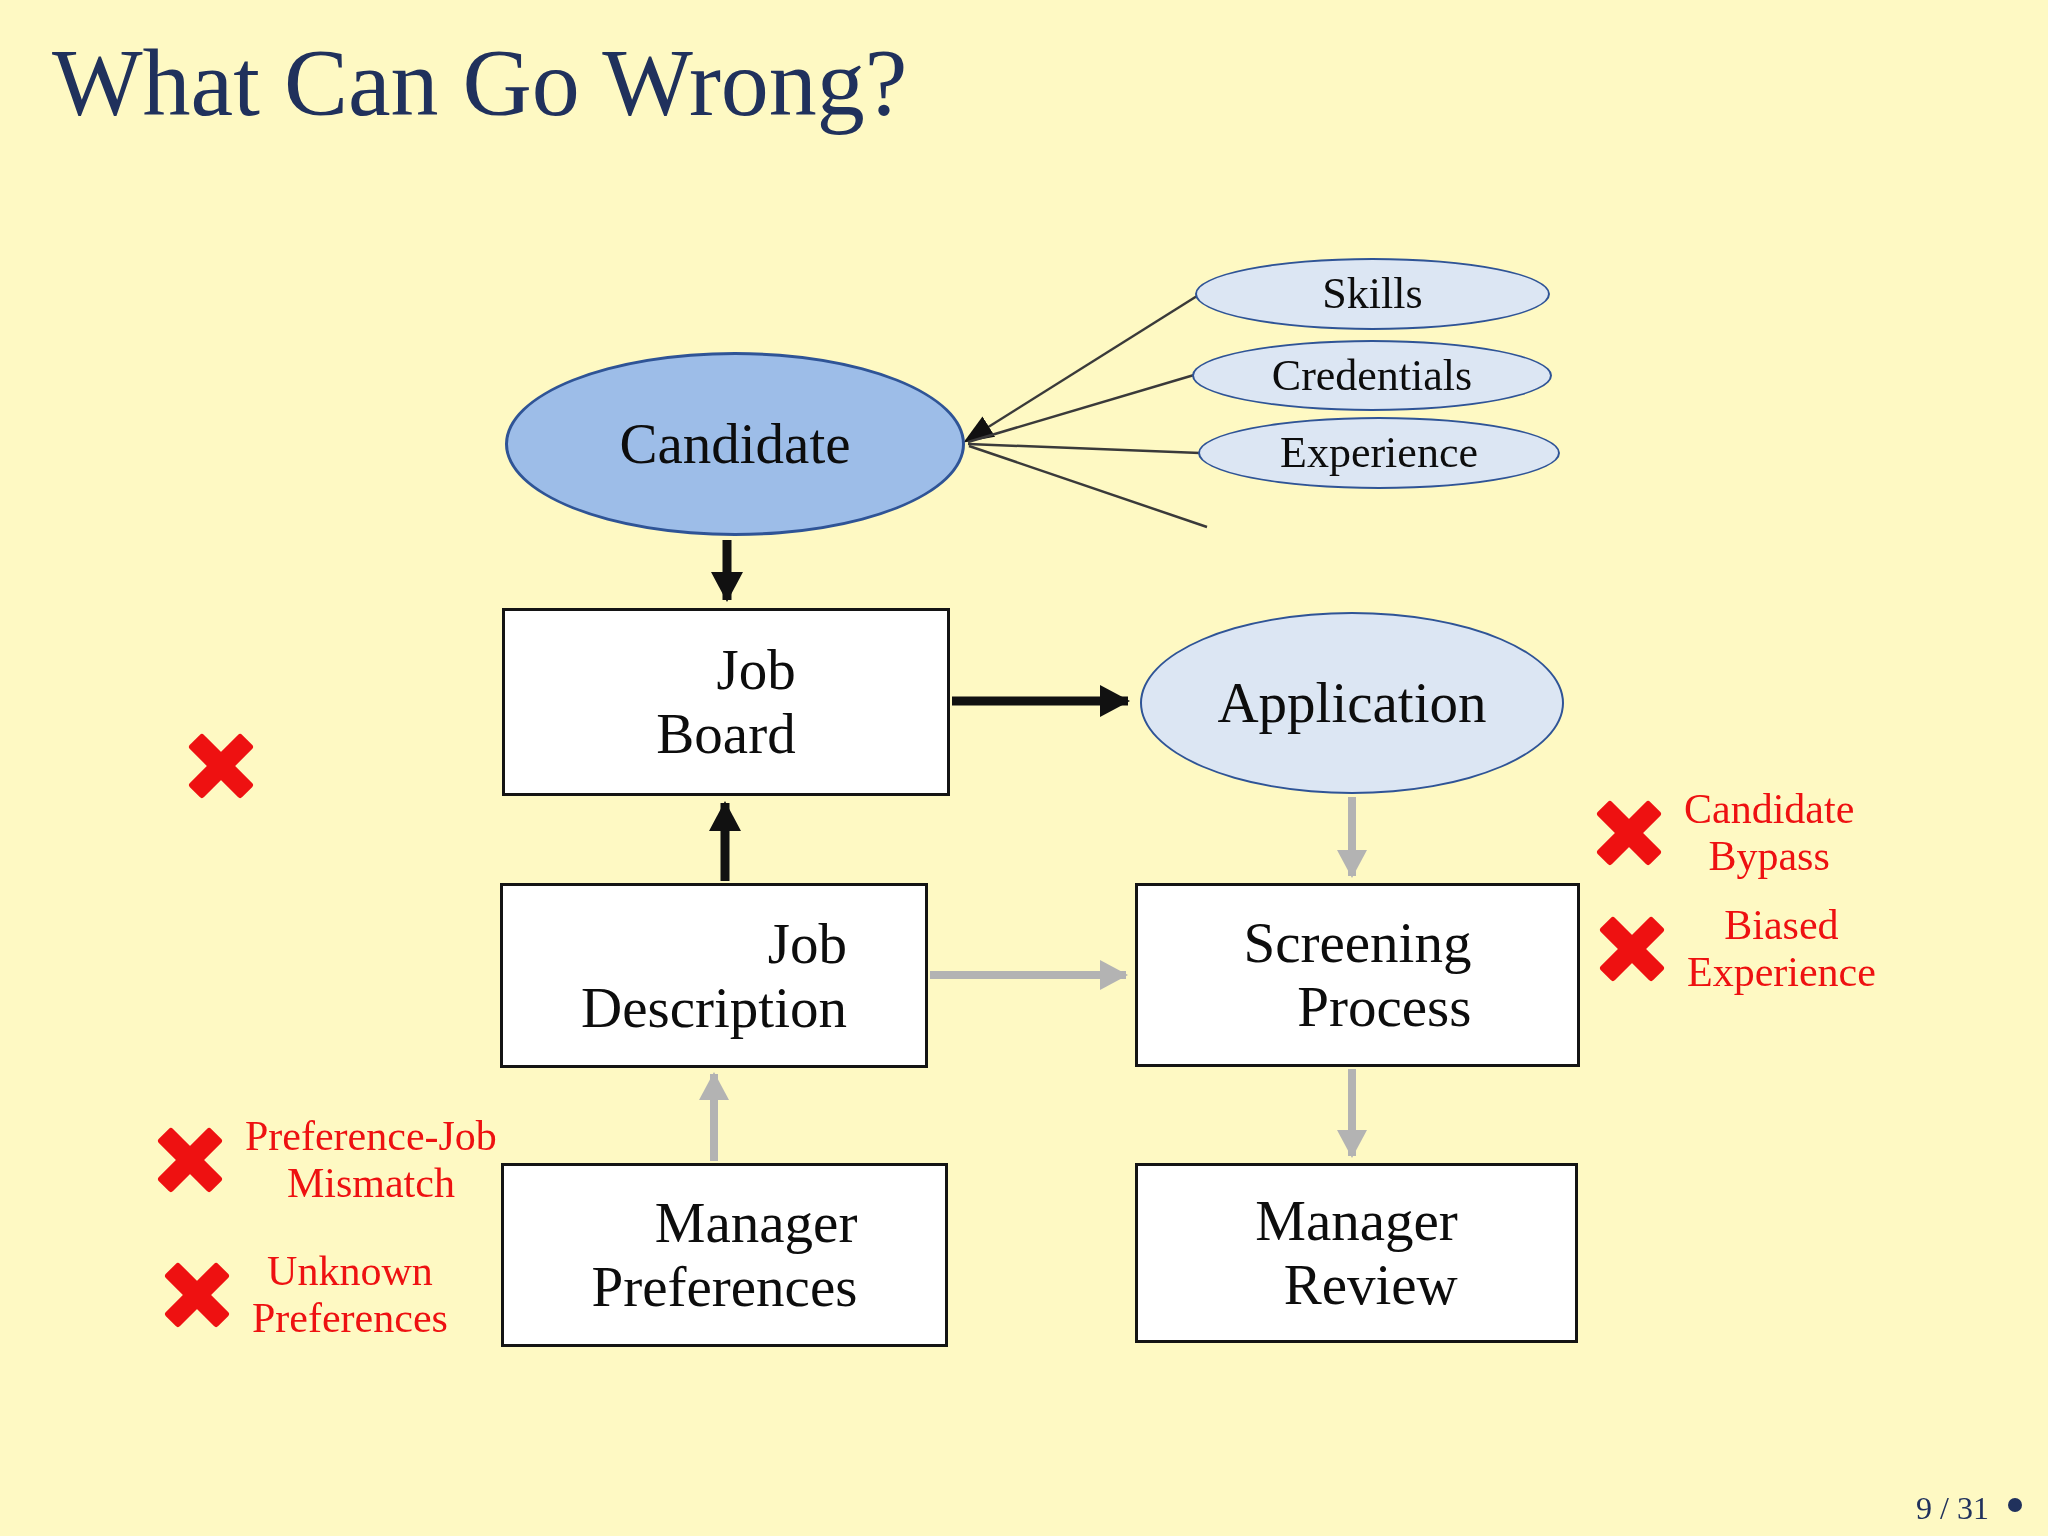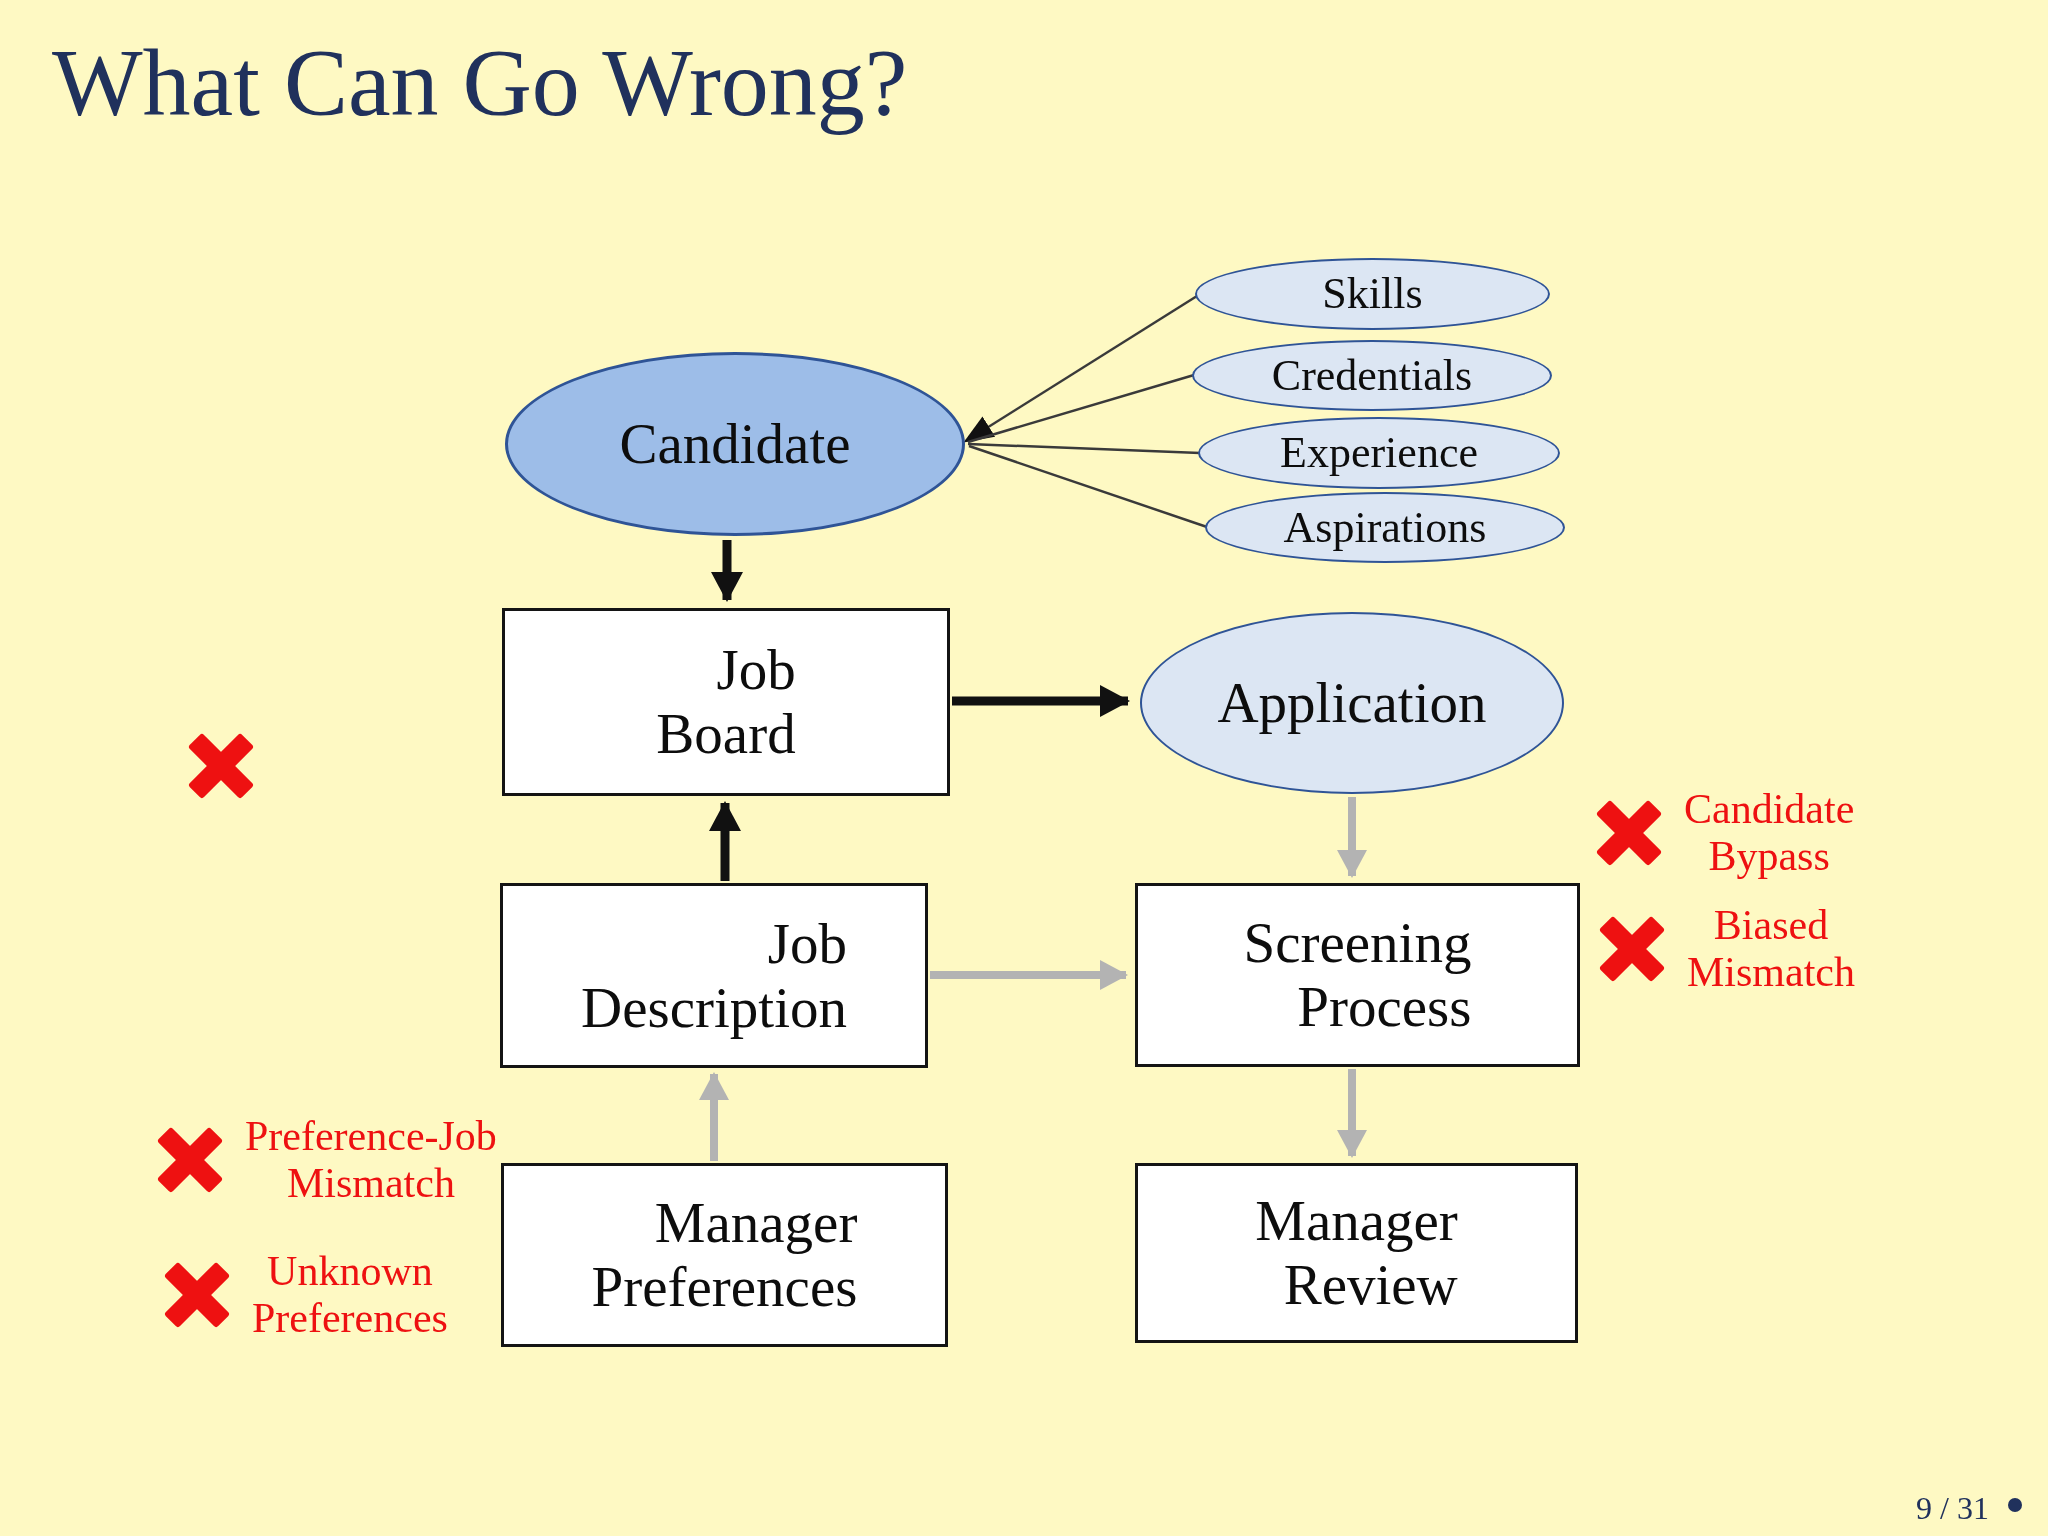--- a/index.html
+++ b/index.html
@@ -90,23 +90,20 @@
 
   <div class="node ellipse attr-ellipse" style="left:1195px; top:258px; width:355px; height:72px;">
     <span class="attr-label">Skills</span>
   </div>
   <div class="node ellipse attr-ellipse" style="left:1192px; top:340px; width:360px; height:71px;">
     <span class="attr-label">Credentials</span>
   </div>
   <div class="node ellipse attr-ellipse" style="left:1198px; top:417px; width:362px; height:72px;">
     <span class="attr-label">Experience</span>
   </div>
-  <div class="node ellipse attr-ellipse" style="left:1205px; top:492px; width:360px; height:71px;">
-    <span class="attr-label">Aspirations</span>
-  </div>
 
   <div class="node ellipse application-ellipse" style="left:1140px; top:612px; width:424px; height:182px;">
     <span class="big-label">Application</span>
   </div>
 
   <div class="node rect-node" style="left:502px; top:608px; width:448px; height:188px;">
     <span class="big-label">Job
 Board</span>
   </div>
   <div class="node rect-node" style="left:500px; top:883px; width:428px; height:185px;">
@@ -132,21 +129,21 @@
 
   <div class="fail" style="left:1596px; top:786px;">
     <div class="xmark"></div>
     <div class="fail-label">Candidate
 Bypass</div>
   </div>
 
   <div class="fail" style="left:1599px; top:902px;">
     <div class="xmark"></div>
     <div class="fail-label">Biased
-Mismatch</div>
+Experience</div>
   </div>
 
   <div class="fail" style="left:157px; top:1113px;">
     <div class="xmark"></div>
     <div class="fail-label">Preference-Job
 Mismatch</div>
   </div>
 
   <div class="fail" style="left:164px; top:1200px;margin-top:48px;">
     <div class="xmark"></div>

